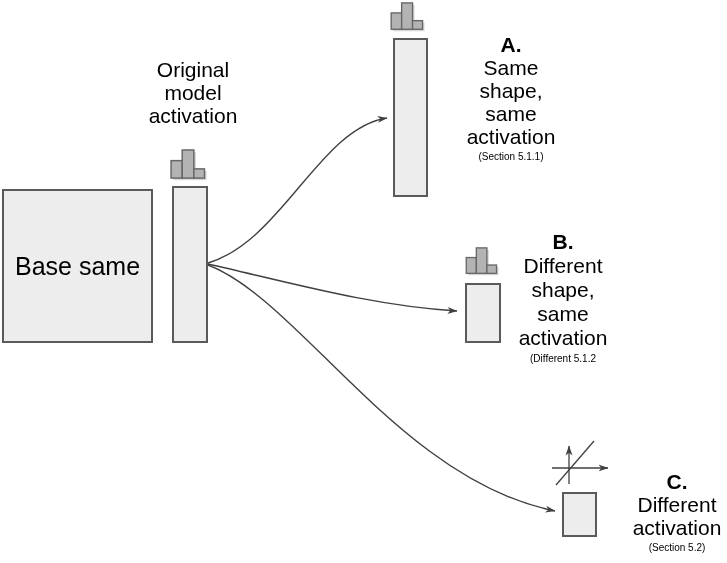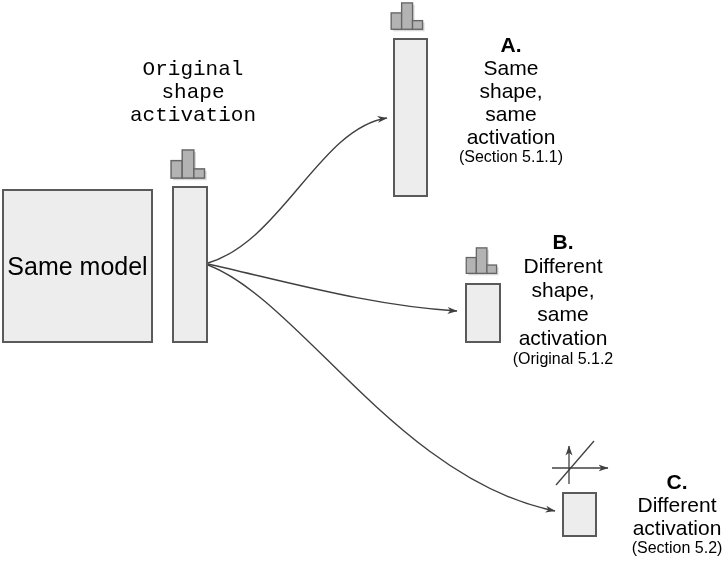--- a/index.html
+++ b/index.html
@@ -34,22 +34,22 @@
   .hist{position:absolute;}
   #hist-orig{left:170px;top:149px;}
   #hist-a{left:390px;top:2px;}
   #hist-b{left:465px;top:247px;}
   .hist-shadow rect{fill:var(--bar-shadow);stroke:none;}
   .hist-bars rect{fill:var(--bar-fill);stroke:var(--bar-border);stroke-width:1.5;}
   #axes-icon{position:absolute;left:548px;top:436px;}
   .axis-line{fill:none;stroke:var(--arrow);stroke-width:1.3;}
   .label{position:absolute;text-align:center;font-size:21px;line-height:23px;}
   .label .letter{font-weight:bold;}
-  .label .section{font-size:16px;line-height:18px;}
-  #label-orig{left:118px;top:58px;width:150px;font-family:Liberation Mono, monospace;}
+  .label .section{font-size:10px;line-height:18px;}
+  #label-orig{left:118px;top:58px;width:150px;}
   #label-a{left:431px;top:33px;width:160px;}
   #label-b{left:483px;top:230px;width:160px;}
   #label-b .letter,#label-b .line{line-height:24px;}
   #label-c{left:597px;top:470px;width:160px;}
 </style>
 </head>
 <body>
 
 <div id="canvas">
 
@@ -58,21 +58,21 @@
       <marker id="ah" markerWidth="12" markerHeight="10" refX="9.5" refY="4" orient="auto" markerUnits="userSpaceOnUse">
         <path class="ah-fill" d="M0,0.5 L10,4 L0,7.5 L2.8,4 Z"></path>
       </marker>
     </defs>
     <path class="curve" d="M208,263 C282,241 320,128 387,118" marker-end="url(#ah)"></path>
     <path class="curve" d="M208,264 C288,282 372,306 457,311" marker-end="url(#ah)"></path>
     <path class="curve" d="M208,265 C300,300 400,480 555,511" marker-end="url(#ah)"></path>
   </svg>
 
   <div class="box" id="base-model">
-    <span>Same model</span>
+    <span>Base same</span>
   </div>
   <div class="box" id="orig-rect"></div>
   <div class="box" id="rect-a"></div>
   <div class="box" id="rect-b"></div>
   <div class="box" id="rect-c"></div>
 
   <svg class="hist" id="hist-orig" width="38" height="32" viewBox="0 0 39 33">
     <g class="hist-shadow" transform="translate(2.2,2.2)">
       <rect x="1" y="12" width="11.5" height="18"></rect>
         <rect x="12.5" y="1" width="12" height="29"></rect>
@@ -110,40 +110,40 @@
   </svg>
 
   <svg id="axes-icon" width="72" height="52" viewBox="0 0 72 52">
     <path class="axis-line" d="M4,32 H60" marker-end="url(#ah)"></path>
     <path class="axis-line" d="M21,48 V10" marker-end="url(#ah)"></path>
     <path class="axis-line" d="M8,49 L46,5"></path>
   </svg>
 
   <div class="label" id="label-orig">
     <div class="line">Original</div>
-    <div class="line">shape</div>
+    <div class="line">model</div>
     <div class="line">activation</div>
   </div>
 
   <div class="label" id="label-a">
     <div class="letter">A.</div>
     <div class="line">Same</div>
     <div class="line">shape,</div>
     <div class="line">same</div>
     <div class="line">activation</div>
     <div class="section">(Section 5.1.1)</div>
   </div>
 
   <div class="label" id="label-b">
     <div class="letter">B.</div>
     <div class="line">Different</div>
     <div class="line">shape,</div>
     <div class="line">same</div>
     <div class="line">activation</div>
-    <div class="section">(Original 5.1.2</div>
+    <div class="section">(Different 5.1.2</div>
   </div>
 
   <div class="label" id="label-c">
     <div class="letter">C.</div>
     <div class="line">Different</div>
     <div class="line">activation</div>
     <div class="section">(Section 5.2)</div>
   </div>
 
 </div>

